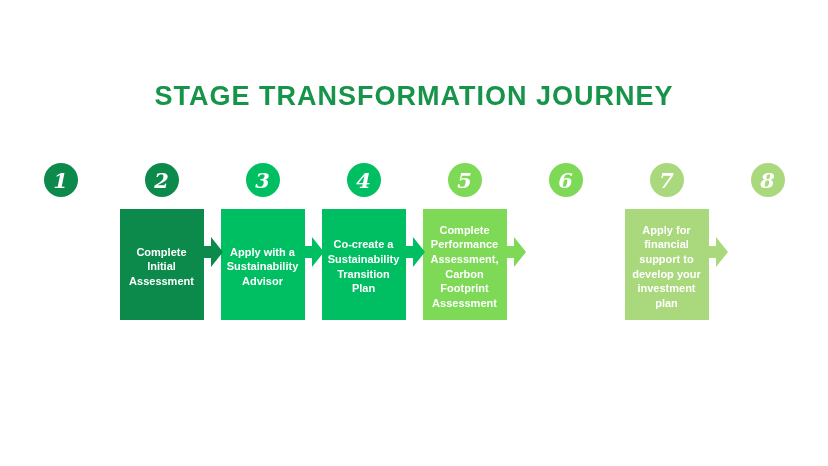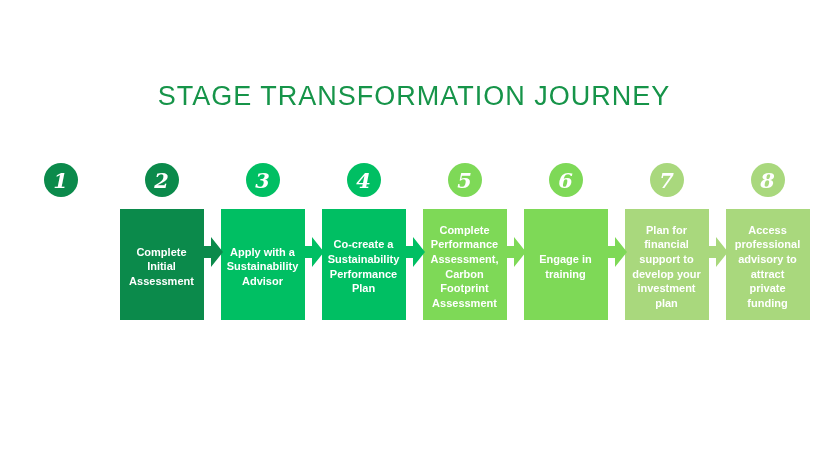--- a/index.html
+++ b/index.html
@@ -12,21 +12,21 @@
     font-family: "Liberation Sans", sans-serif;
   }
   .title {
     position: absolute;
     top: 81px;
     left: 0;
     width: 100%;
     margin: 0;
     text-align: center;
     font-size: 27px;
-    font-weight: 400;
+    font-weight: 700;
     letter-spacing: 1px;
     color: #169449;
   }
   .steps-row {
     position: absolute;
     top: 163px;
     left: 0;
     width: 100%;
     display: flex;
     justify-content: center;
@@ -132,21 +132,21 @@
       </div>
     </div>
 
     <div class="step g2">
       <div class="badge">
         <span>4</span>
       </div>
       <div class="box">
         <span class="label">Co-create a
 Sustainability
-Performance
+Transition
 Plan</span>
         <svg class="arrow" width="23" height="32" viewBox="0 0 23 32">
           <polygon points="0,10 10,10 10,1 22,16 10,31 10,22 0,22"></polygon>
         </svg>
       </div>
     </div>
 
     <div class="step g3">
       <div class="badge">
         <span>5</span>
@@ -161,54 +161,39 @@
         <svg class="arrow" width="23" height="32" viewBox="0 0 23 32">
           <polygon points="0,10 10,10 10,1 22,16 10,31 10,22 0,22"></polygon>
         </svg>
       </div>
     </div>
 
     <div class="step g3">
       <div class="badge">
         <span>6</span>
       </div>
-      <div class="box">
-        <span class="label">Engage in
-training</span>
-        <svg class="arrow" width="23" height="32" viewBox="0 0 23 32">
-          <polygon points="0,10 10,10 10,1 22,16 10,31 10,22 0,22"></polygon>
-        </svg>
-      </div>
     </div>
 
     <div class="step g4">
       <div class="badge">
         <span>7</span>
       </div>
       <div class="box">
-        <span class="label">Plan for
+        <span class="label">Apply for
 financial
 support to
 develop your
 investment
 plan</span>
         <svg class="arrow" width="23" height="32" viewBox="0 0 23 32">
           <polygon points="0,10 10,10 10,1 22,16 10,31 10,22 0,22"></polygon>
         </svg>
       </div>
     </div>
 
     <div class="step g4">
       <div class="badge">
         <span>8</span>
       </div>
-      <div class="box">
-        <span class="label">Access
-professional
-advisory to
-attract
-private
-funding</span>
-      </div>
     </div>
 
   </div>
 </div>
 
 </body></html>

